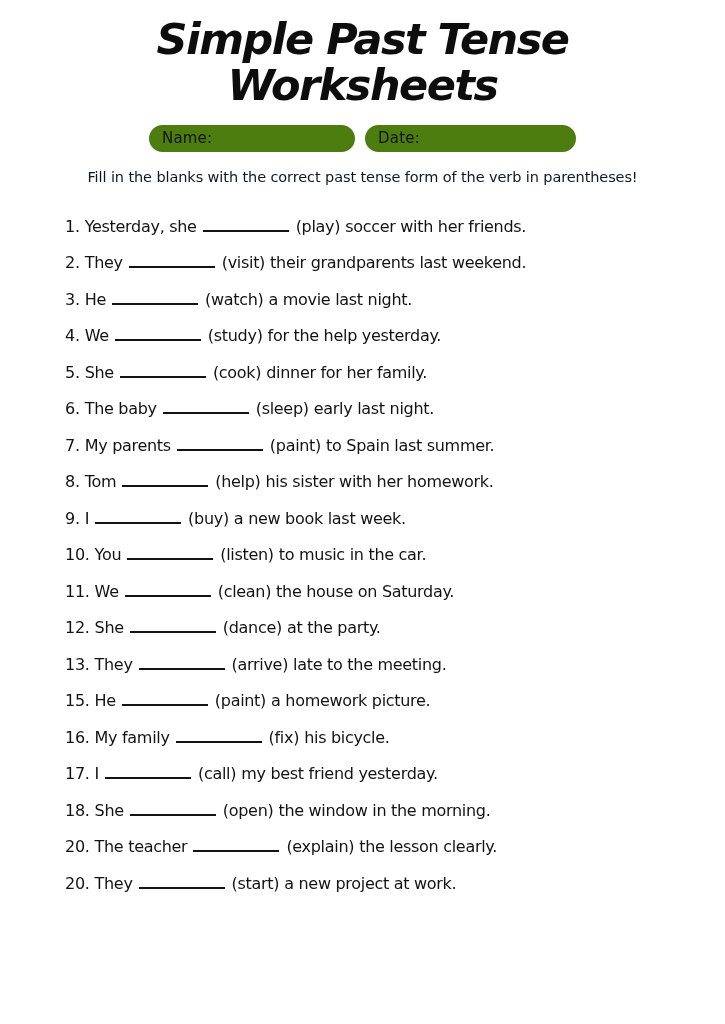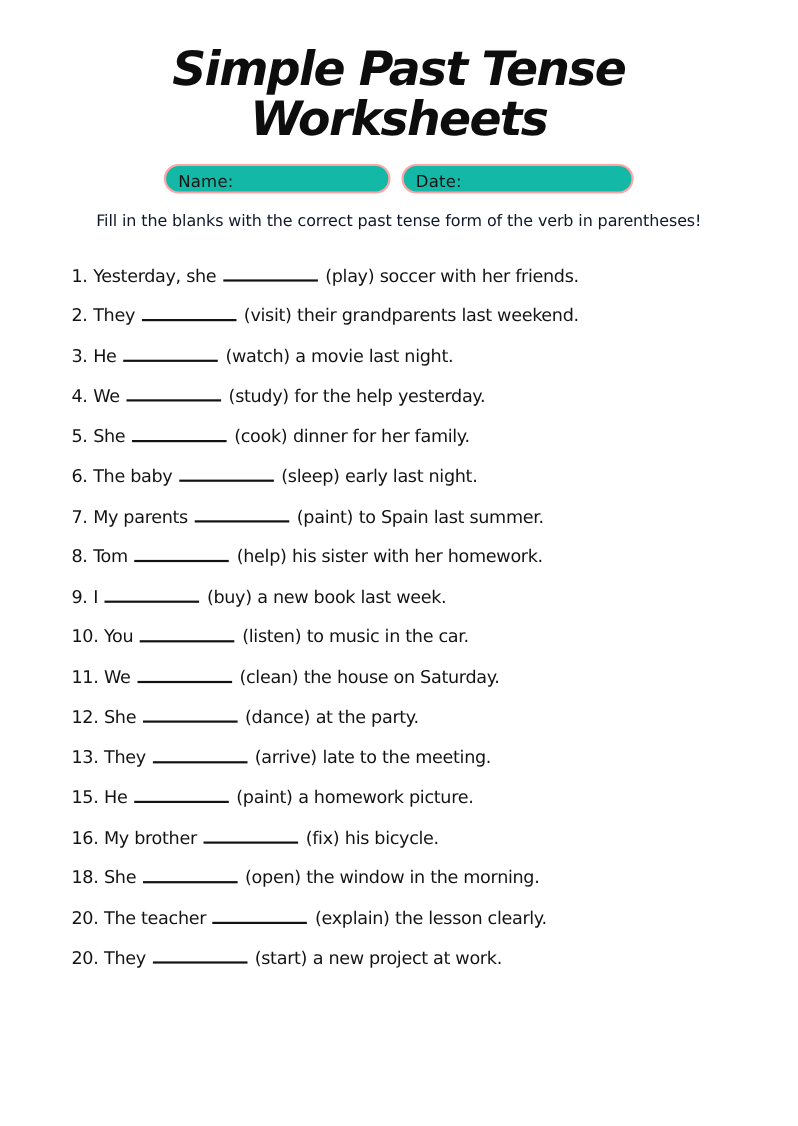--- a/index.html
+++ b/index.html
@@ -15,44 +15,44 @@
     overflow: hidden;
   }
   .page {
     position: relative;
     width: 725px;
     height: 1024px;
     background: #ffffff;
   }
   .title {
     margin: 0;
-    padding-top: 40px;
+    padding-top: 16px;
     text-align: center;
     font-size: 43px;
     line-height: 1.08;
     font-weight: bold;
     font-style: italic;
     letter-spacing: -1.5px;
     color: #0d0d0d;
   }
   .title .line { display: block; }
   .fields-row {
     display: flex;
     justify-content: center;
     gap: 10px;
     margin-top: 16px;
   }
   .pill {
     box-sizing: border-box;
     height: 27px;
-    border: 2px solid #fca5a5;
+    border: 2px solid #4d7c0f;
     border-radius: 14px;
-    background: #14b8a6;
+    background: #4d7c0f;
     display: flex;
-    align-items: flex-end;
+    align-items: center;
     padding-left: 11px;
     font-size: 15px;
     letter-spacing: 0.2px;
     color: #141414;
   }
   .pill.name { width: 206px; }
   .pill.date { width: 211px; }
   .instruction {
     margin-top: 17px;
     text-align: center;
@@ -158,23 +158,26 @@
   <div class="q-row">
     <span class="q-num">13.</span><span class="q-pre">They</span><span class="blank"></span><span class="q-verb">(arrive)</span><span class="q-post">late to the meeting.</span>
   </div>
 
 
   <div class="q-row">
     <span class="q-num">15.</span><span class="q-pre">He</span><span class="blank"></span><span class="q-verb">(paint)</span><span class="q-post">a homework picture.</span>
   </div>
 
   <div class="q-row">
-    <span class="q-num">16.</span><span class="q-pre">My brother</span><span class="blank"></span><span class="q-verb">(fix)</span><span class="q-post">his bicycle.</span>
+    <span class="q-num">16.</span><span class="q-pre">My family</span><span class="blank"></span><span class="q-verb">(fix)</span><span class="q-post">his bicycle.</span>
   </div>
 
+  <div class="q-row">
+    <span class="q-num">17.</span><span class="q-pre">I</span><span class="blank"></span><span class="q-verb">(call)</span><span class="q-post">my best friend yesterday.</span>
+  </div>
 
   <div class="q-row">
     <span class="q-num">18.</span><span class="q-pre">She</span><span class="blank"></span><span class="q-verb">(open)</span><span class="q-post">the window in the morning.</span>
   </div>
 
   <div class="q-row">
     <span class="q-num">20.</span><span class="q-pre">The teacher</span><span class="blank"></span><span class="q-verb">(explain)</span><span class="q-post">the lesson clearly.</span>
   </div>
 
   <div class="q-row">

